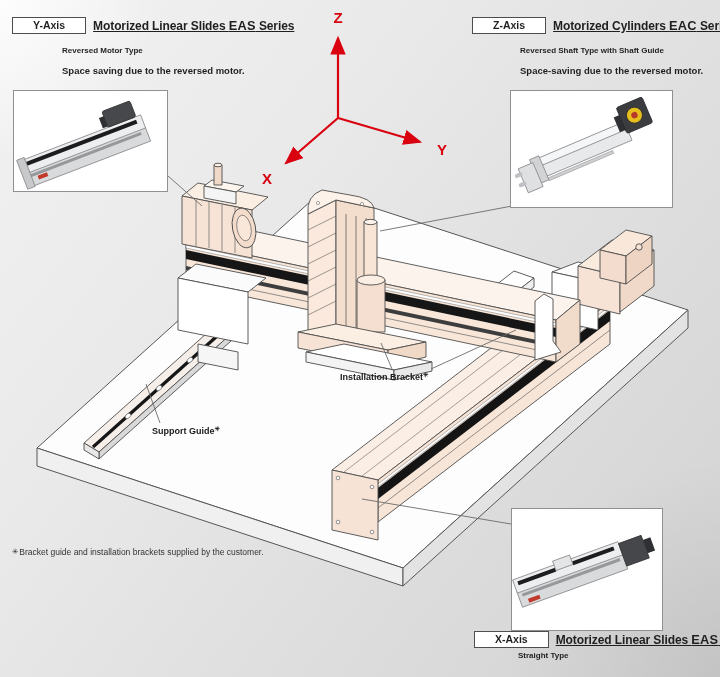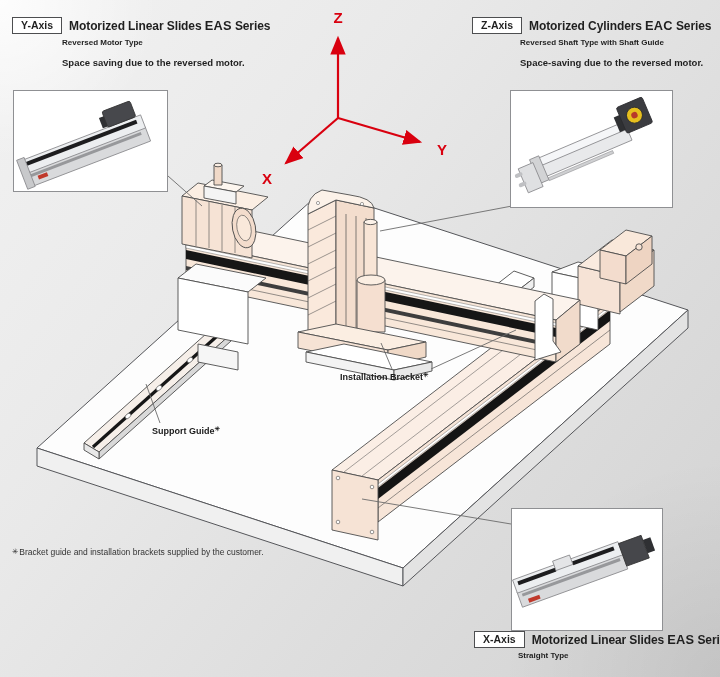--- a/index.html
+++ b/index.html
@@ -10,24 +10,24 @@
   }
   .canvas::before{
     content:"";position:absolute;inset:0;pointer-events:none;
     background:radial-gradient(circle at 0% 0%,rgba(255,255,255,.85),rgba(255,255,255,0) 16%),
                radial-gradient(circle at 100% 100%,rgba(0,0,0,.07),rgba(0,0,0,0) 22%);
   }
   #main-scene{position:absolute;left:0;top:0;width:720px;height:677px;}
   .panel{position:absolute;z-index:3;}
   .title-row{display:flex;align-items:center;gap:7px;}
   .tag{border:1.3px solid #4d4e50;background:#fff;font-weight:bold;font-size:10.5px;
-       line-height:1;padding:2px 8px;color:#1f1f1f;white-space:nowrap;}
-  .title{font-weight:bold;font-size:12px;white-space:nowrap;letter-spacing:-0.1px;}
+       line-height:1;padding:2px 20px;color:#1f1f1f;white-space:nowrap;}
+  .title{font-weight:bold;font-size:12px;white-space:nowrap;letter-spacing:-0.1px;text-decoration:underline;}
   .title .series{font-size:12.8px;letter-spacing:0.2px;}
-  .subtitle{font-weight:bold;font-size:8px;margin:4px 0 0 50px;white-space:nowrap;}
+  .subtitle{font-weight:bold;font-size:8px;margin:12px 0 0 50px;white-space:nowrap;}
   .desc{font-weight:bold;font-size:9.5px;margin:10px 0 14px 50px;white-space:nowrap;}
   #panel-y{left:12px;top:17px;}
   #panel-z{left:472px;top:17px;}
   #panel-z .subtitle{margin-left:48px;}
   #panel-z .desc{margin-left:48px;}
   #panel-x{left:474px;top:631px;}
   #panel-x .subtitle{margin-left:44px;margin-top:3px;}
   .inset{position:absolute;background:#fff;border:1px solid #8f9093;z-index:2;box-sizing:border-box;}
   #inset-y{left:13px;top:90px;width:155px;height:102px;}
   #inset-z{left:510px;top:90px;width:163px;height:118px;}

